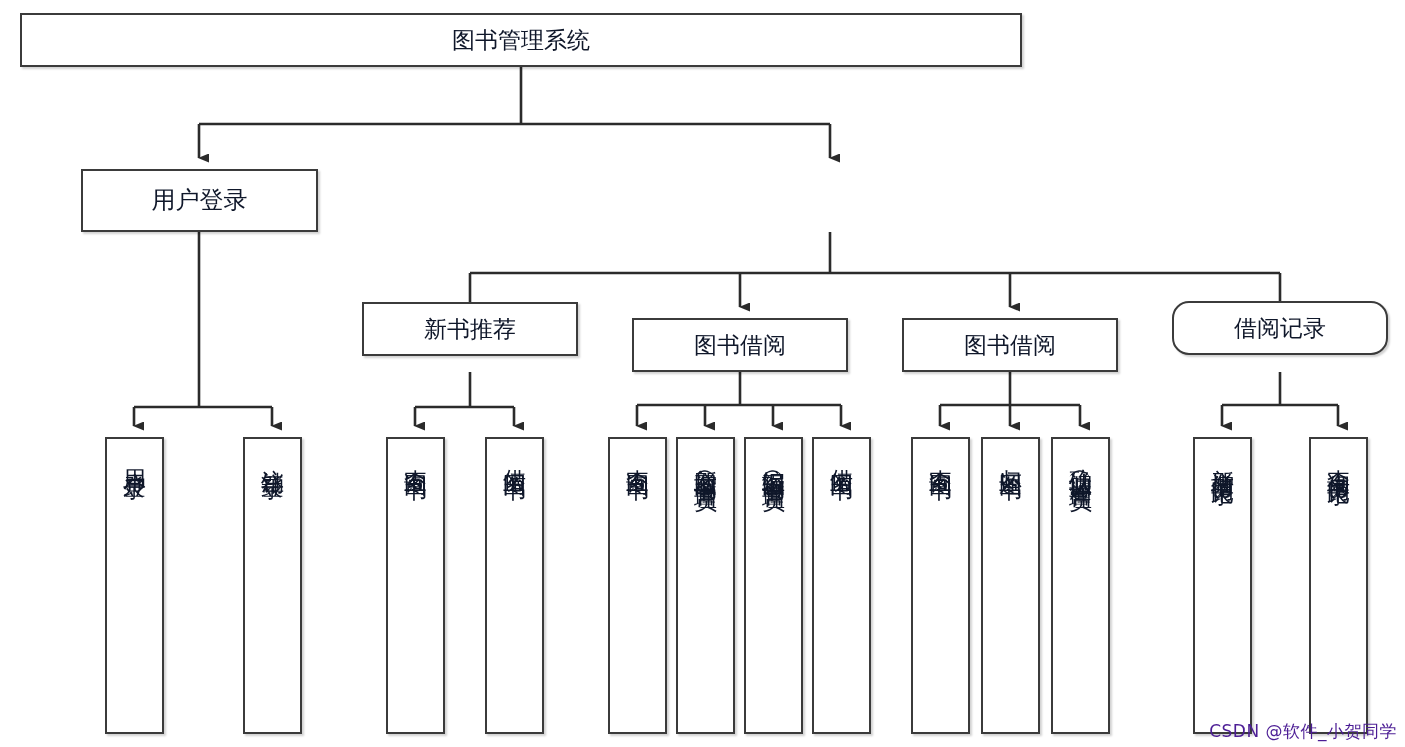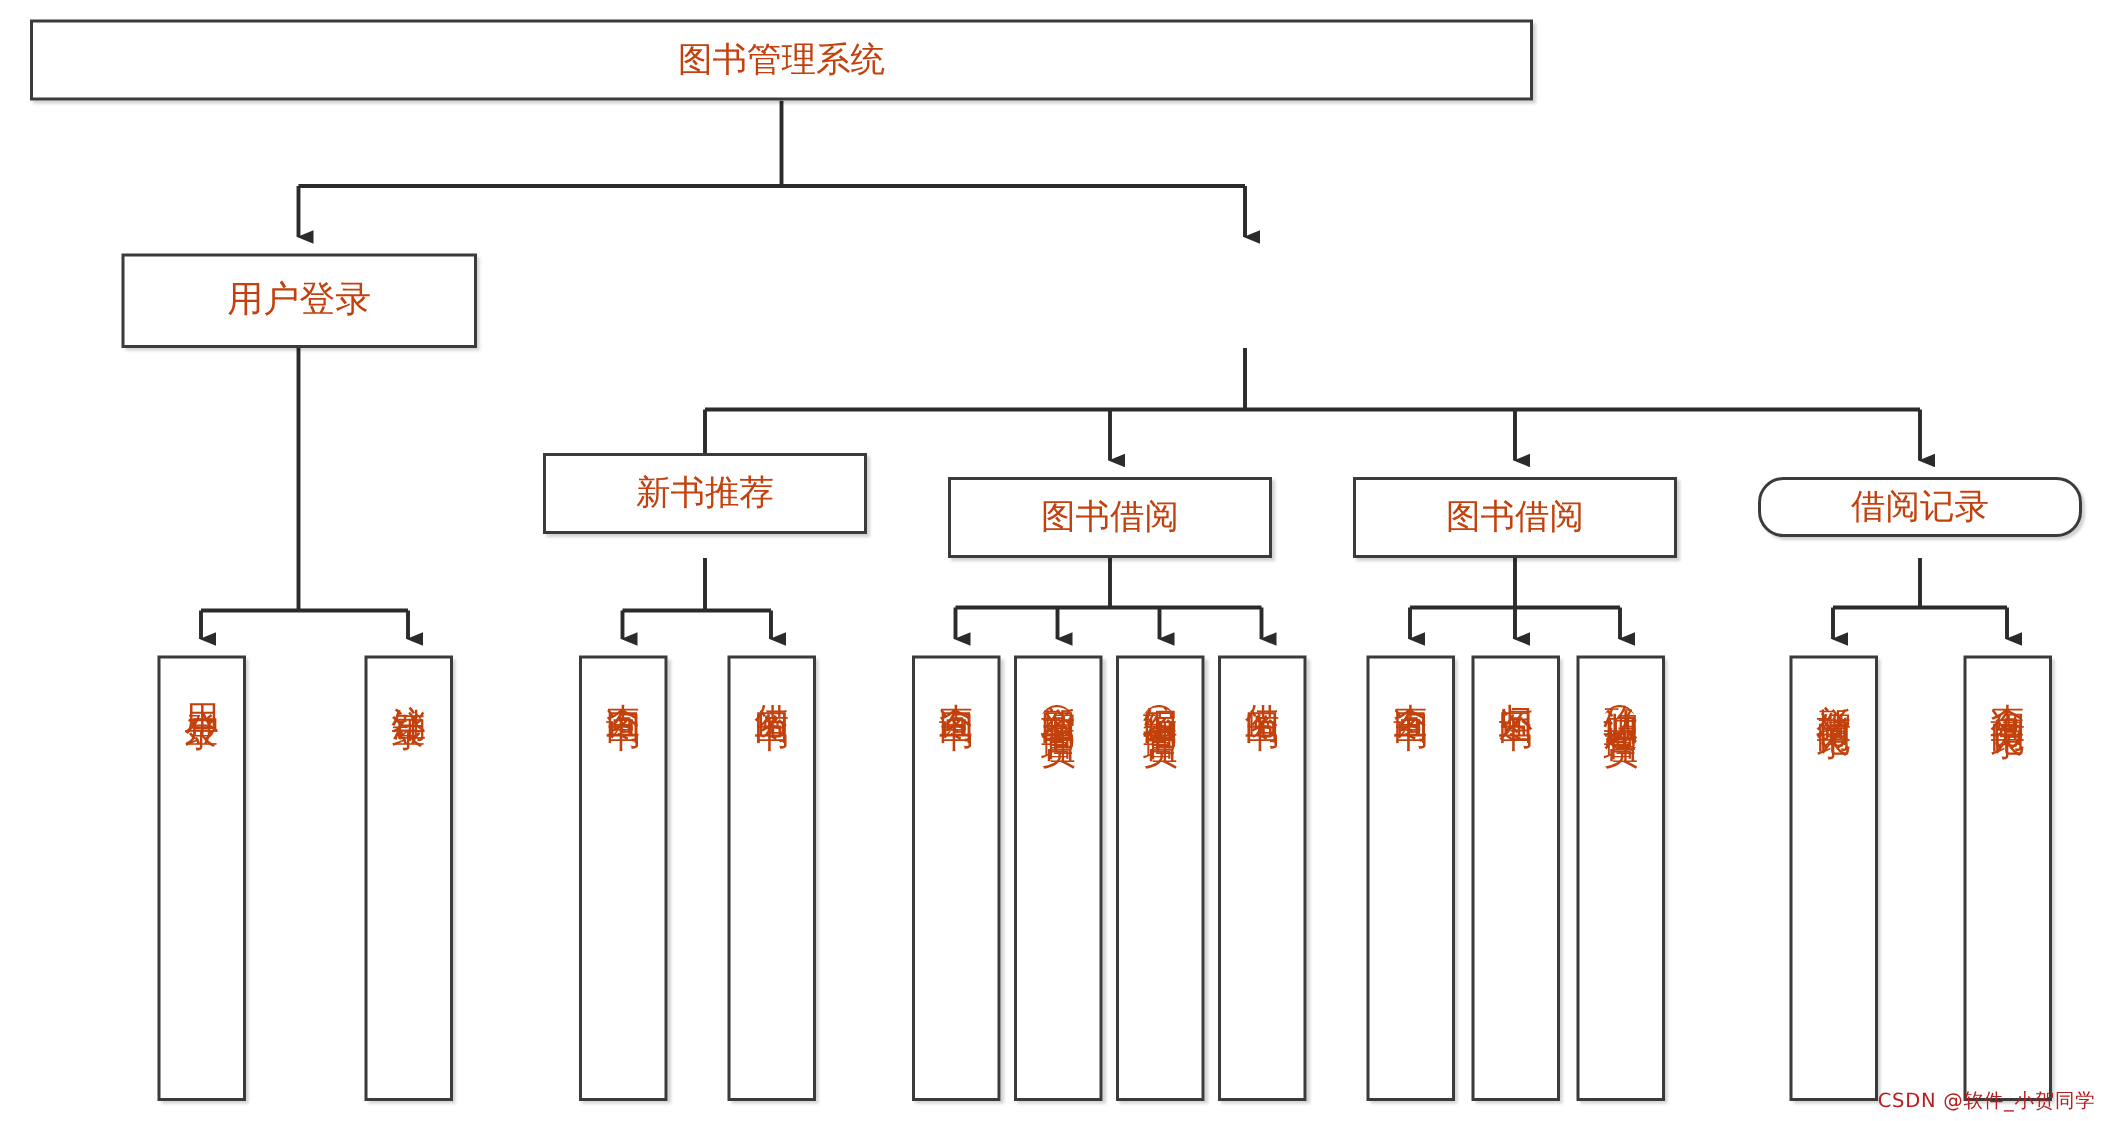--- a/index.html
+++ b/index.html
@@ -26,24 +26,23 @@
     position: absolute;
     box-sizing: border-box;
     background: #ffffff;
     border: 2px solid #3b3b3b;
     display: flex;
     align-items: center;
     justify-content: center;
     box-shadow: 2px 2px 2px rgba(0,0,0,0.18);
   }
   .node .label {
-    color: #c2410c;
+    color: #0f172a;
     line-height: 1.15;
     white-space: nowrap;
-    font-family: Liberation Serif, serif;
   }
   .node.h .label {
     font-size: 23px;
   }
   .node.lvl1 .label {
     font-size: 24px;
   }
   .node.v {
     align-items: flex-start;
     padding-top: 12px;
@@ -53,22 +52,22 @@
     text-orientation: upright;
     font-size: 23px;
     letter-spacing: 3px;
     line-height: 1;
     white-space: nowrap;
   }
   #watermark {
     position: absolute;
     right: 8px;
     bottom: 4px;
-    font-size: 13px;
-    color: #b91c1c;
+    font-size: 17px;
+    color: #4c1d95;
     white-space: nowrap;
     letter-spacing: 0.5px;
   }
 </style>
 </head>
 <body>
 
 <div id="canvas">
 
   <svg id="edges" viewBox="0 0 1405 747">
@@ -131,21 +130,21 @@
 
   <div class="node h" style="left:362px; top:302px; width:216px; height:54px;">
     <span class="label">新书推荐</span>
   </div>
   <div class="node h" style="left:632px; top:318px; width:216px; height:54px;">
     <span class="label">图书借阅</span>
   </div>
   <div class="node h" style="left:902px; top:318px; width:216px; height:54px;">
     <span class="label">图书借阅</span>
   </div>
-  <div class="node h" style="left:1172px; top:318px; width:216px; height:40px;border-radius:17px;">
+  <div class="node h" style="left:1172px; top:301px; width:216px; height:54px;border-radius:17px;">
     <span class="label">借阅记录</span>
   </div>
 
   <div class="node v" style="left:105px; top:437px; width:59px; height:297px;">
     <span class="label">用户登录</span>
   </div>
   <div class="node v" style="left:243px; top:437px; width:59px; height:297px;">
     <span class="label">注销登录</span>
   </div>
 

